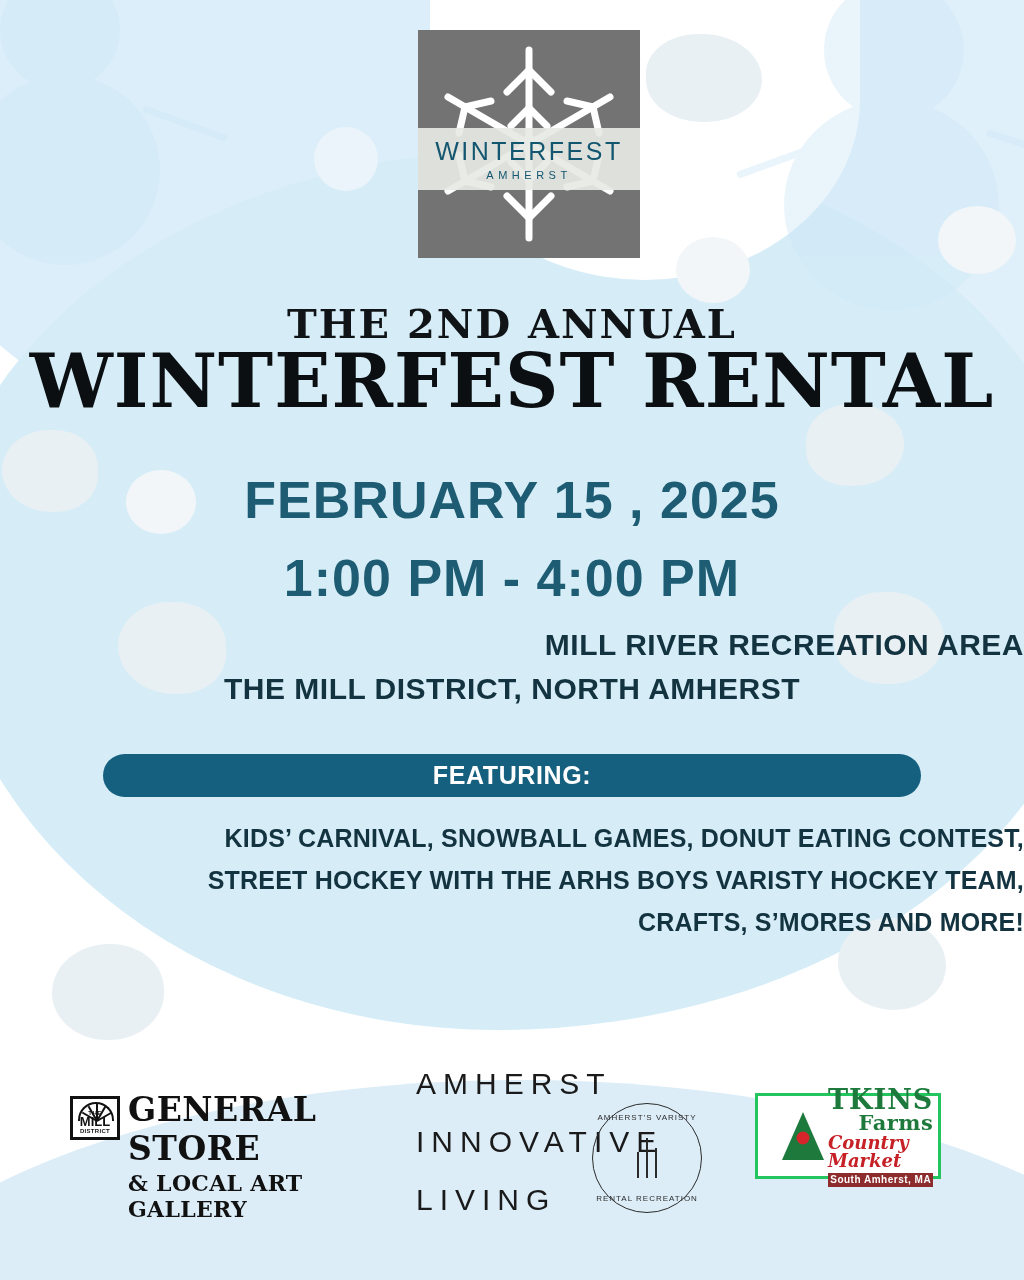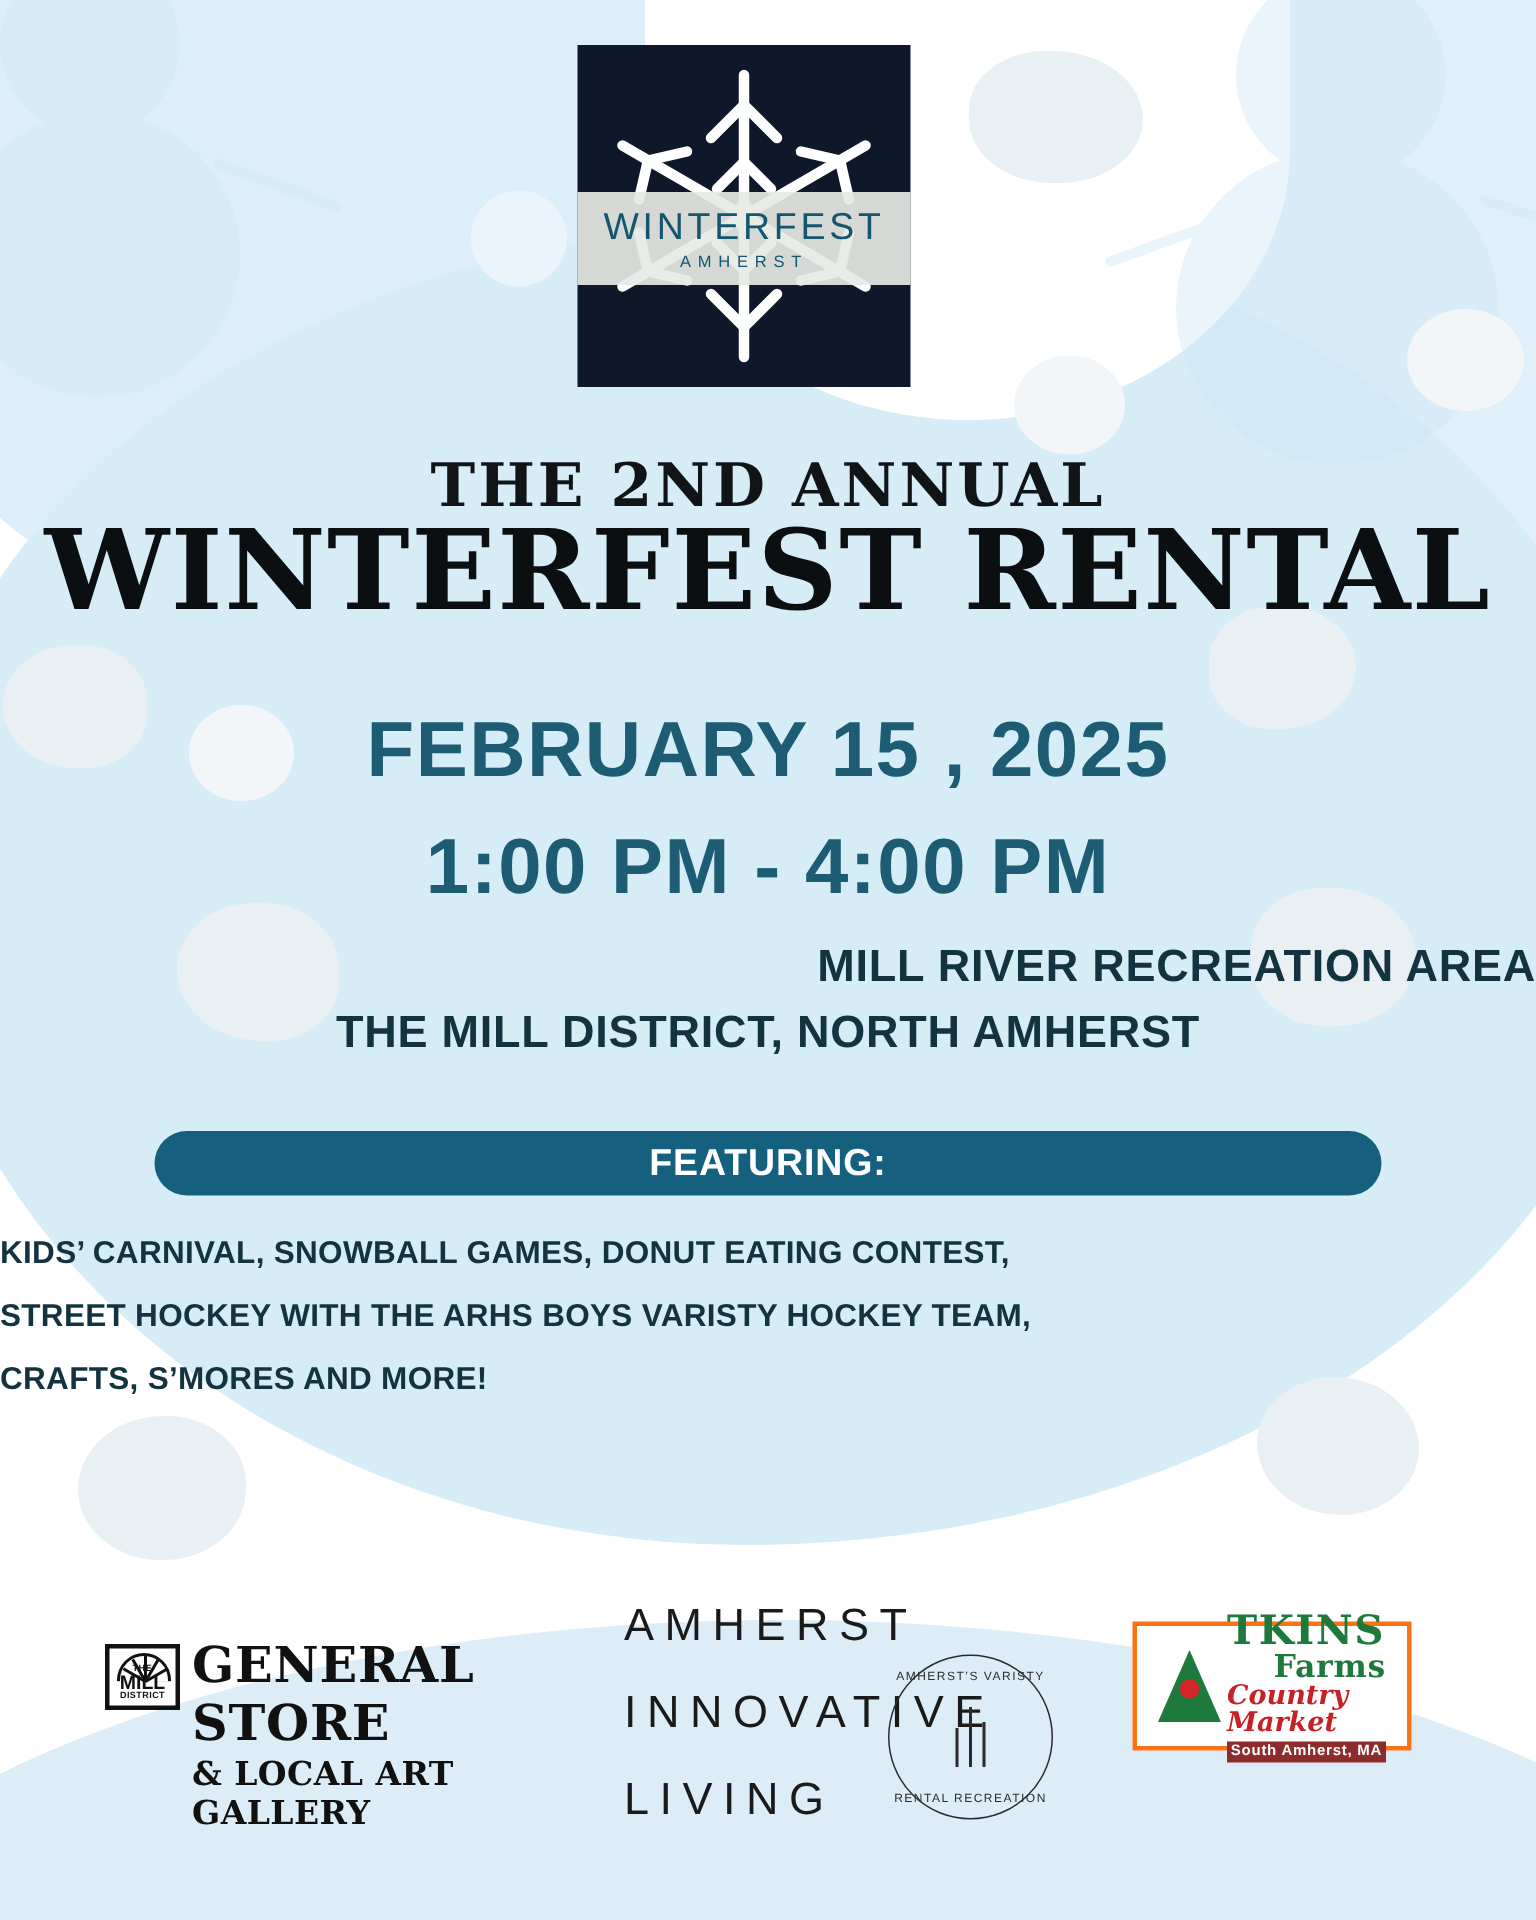--- a/index.html
+++ b/index.html
@@ -61,23 +61,23 @@
     position: absolute;
     border-radius: 50%;
     background: #e9f0f4;
   }
   .snowball.lite { background: #f2f6f9; }
   .snowball.pale { background: #eaf4fa; }
 
   
   .logo-badge {
     position: absolute;
-    left: 385px; top: 30px;
+    left: 418px; top: 30px;
     width: 222px; height: 228px;
-    background: #0f172a;
+    background: #737373;
     display: flex; align-items: center; justify-content: center;
   }
   .logo-badge .flake {
     position: absolute;
     inset: 0;
     display: flex; align-items: center; justify-content: center;
   }
   .logo-band {
     position: absolute;
     left: 0; right: 0; top: 98px;
@@ -164,22 +164,22 @@
     font-size: 25px; letter-spacing: .6px;
   }
   .pill-sponsored {
     left: 256px; top: 970px;
     width: 510px; height: 44px;
     font-size: 25px; letter-spacing: .6px;
   }
 
   .feature-line {
     position: absolute; left: 0; right: 0;
-    text-align: left;
-    font-size: 21px; font-weight: bold;
+    text-align: right;
+    font-size: 25px; font-weight: bold;
     color: #12333f;
     letter-spacing: .2px;
   }
   .fl1 { top: 824px; }
   .fl2 { top: 866px; }
   .fl3 { top: 908px; }
 
   
   .sponsors {
     position: absolute;
@@ -241,26 +241,26 @@
   .seal-top, .seal-bot {
     position: absolute; left: 0; right: 0;
     text-align: center;
     font-size: 8px; letter-spacing: 1px; color: #2b2b2b;
   }
   .seal-top { top: 9px; }
   .seal-bot { bottom: 9px; }
 
   
   .atkins {
-    position: absolute; left: 755px; top: 26px;
+    position: absolute; left: 755px; top: 38px;
     width: 186px; height: 86px;
     background: #ffffff;
-    border: 3px solid #f97316;
+    border: 3px solid #22c55e;
     display: flex; align-items: center;
-    padding: 4px 14px;
+    padding: 4px 24px;
   }
   .atkins .leaf {
     width: 42px; height: 48px;
     background: #1d7a3c;
     clip-path: polygon(50% 0%, 100% 100%, 0% 100%);
     position: relative; flex: none;
   }
   .atkins .leaf .berry {
     position: absolute; left: 50%; top: 54%;
     transform: translate(-50%,-50%);

